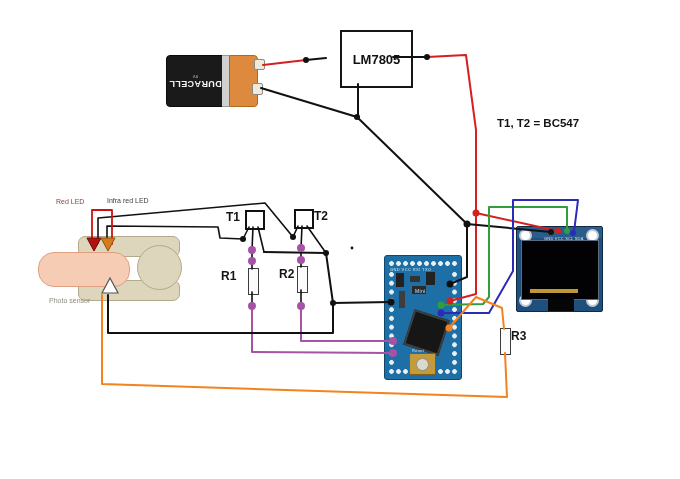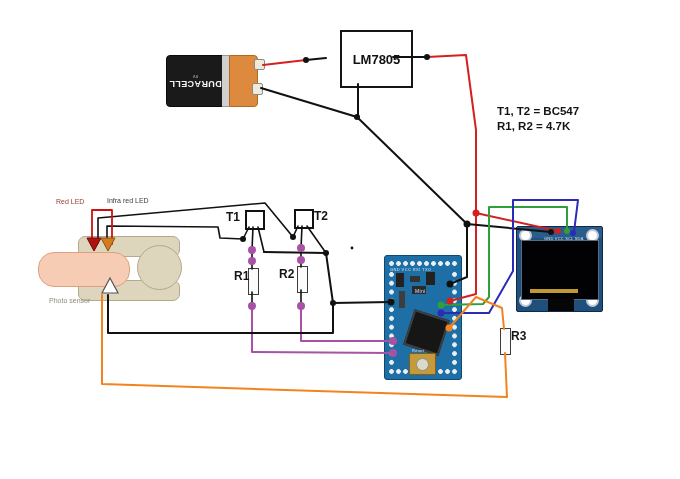--- a/index.html
+++ b/index.html
@@ -18,21 +18,21 @@
   .batt-orange{left:63px;top:0;width:27px;height:50px;background:#dd8a3f;border:1px solid #b06a20;border-radius:0 4px 4px 0;}
   .term{background:#efeadb;border:1px solid #8a8a80;border-radius:2px;}
   .term-pos{left:254px;top:59px;width:9px;height:9px;}
   .term-neg{left:252px;top:83px;width:9px;height:10px;}
 
   
   .regulator{left:325px;top:30px;width:69px;height:54px;background:#ffffff;border:2px solid #151515;
              display:flex;align-items:center;justify-content:center;font-weight:bold;font-size:13px;color:#111;margin-left:15px;}
 
   
-  .notes{left:497px;top:104px;width:130px;font-weight:bold;font-size:11.5px;line-height:15px;color:#141414;}
+  .notes{left:497px;top:116px;width:130px;font-weight:bold;font-size:11.5px;line-height:15px;color:#141414;}
 
   
   .clip{background:#ded5bd;border:1.5px solid #b3a98b;}
   .clip-top{left:78px;top:236px;width:100px;height:19px;border-radius:7px;}
   .clip-bottom{left:78px;top:280px;width:100px;height:19px;border-radius:7px;}
   .clip-hinge{left:137px;top:245px;width:43px;height:43px;border-radius:50%;}
   .finger{left:38px;top:252px;width:90px;height:33px;background:#f6cdb4;border:1.5px solid #dfa07e;border-radius:16px;}
   .lbl-small{font-size:7px;line-height:8px;}
   .red-led-label{left:56px;top:198px;color:#943c2e;}
   .ir-led-label{left:107px;top:197px;color:#3d3d3d;}
@@ -41,21 +41,21 @@
   
   .transistor{background:#ffffff;border:2px solid #111;}
   .t1{left:245px;top:210px;width:16px;height:16px;}
   .t2{left:294px;top:209px;width:16px;height:16px;}
   .resistor{background:#fbfbfb;border:1.5px solid #3c3c3c;}
   .r1{left:248px;top:268px;width:9px;height:25px;}
   .r2{left:297px;top:266px;width:9px;height:25px;}
   .r3{left:500px;top:328px;width:9px;height:25px;}
   .part-label{font-weight:bold;font-size:12px;color:#141414;line-height:13px;}
   .t1-label{left:226px;top:211px;text-align:center;} .t2-label{left:314px;top:210px;}
-  .r1-label{left:234px;top:270px;text-align:center;} .r2-label{left:279px;top:268px;} .r3-label{left:511px;top:330px;}
+  .r1-label{left:221px;top:270px;text-align:center;} .r2-label{left:279px;top:268px;} .r3-label{left:511px;top:330px;}
 
   
   .arduino{left:384px;top:255px;width:76px;height:123px;background:#1e6fa6;border:1px solid #10486e;border-radius:3px;}
   .pins-h{width:70px;height:9px;background-image:radial-gradient(circle,#e9f0f4 2.1px,rgba(0,0,0,0) 2.5px);background-size:7px 9px;}
   .pins-top{left:3px;top:3px;} .pins-bottom{left:3px;top:111px;}
   .pins-v{width:9px;height:97px;background-image:radial-gradient(circle,#e9f0f4 2.1px,rgba(0,0,0,0) 2.5px);background-size:9px 8.8px;}
   .pins-left{left:2px;top:14px;} .pins-right{left:65px;top:14px;}
   .smd{background:#222;}
   .smd1{left:11px;top:17px;width:8px;height:14px;}
   .smd2{left:25px;top:20px;width:10px;height:6px;background:#333;}
@@ -99,21 +99,20 @@
   </div>
   <div class="abs term term-pos"></div>
   <div class="abs term term-neg"></div>
 
   <div class="abs regulator">
     <span>LM7805</span>
   </div>
 
   <div class="abs notes">
     <div>T1, T2 = BC547</div>
-    <div>R1, R2 = 4.7K</div>
   </div>
 
   <div class="abs clip clip-top"></div>
   <div class="abs clip clip-bottom"></div>
   <div class="abs clip clip-hinge"></div>
   <div class="abs finger"></div>
   <div class="abs lbl-small red-led-label">Red LED</div>
   <div class="abs lbl-small ir-led-label">Infra red LED</div>
   <div class="abs lbl-small photo-label">Photo sensor</div>
 

